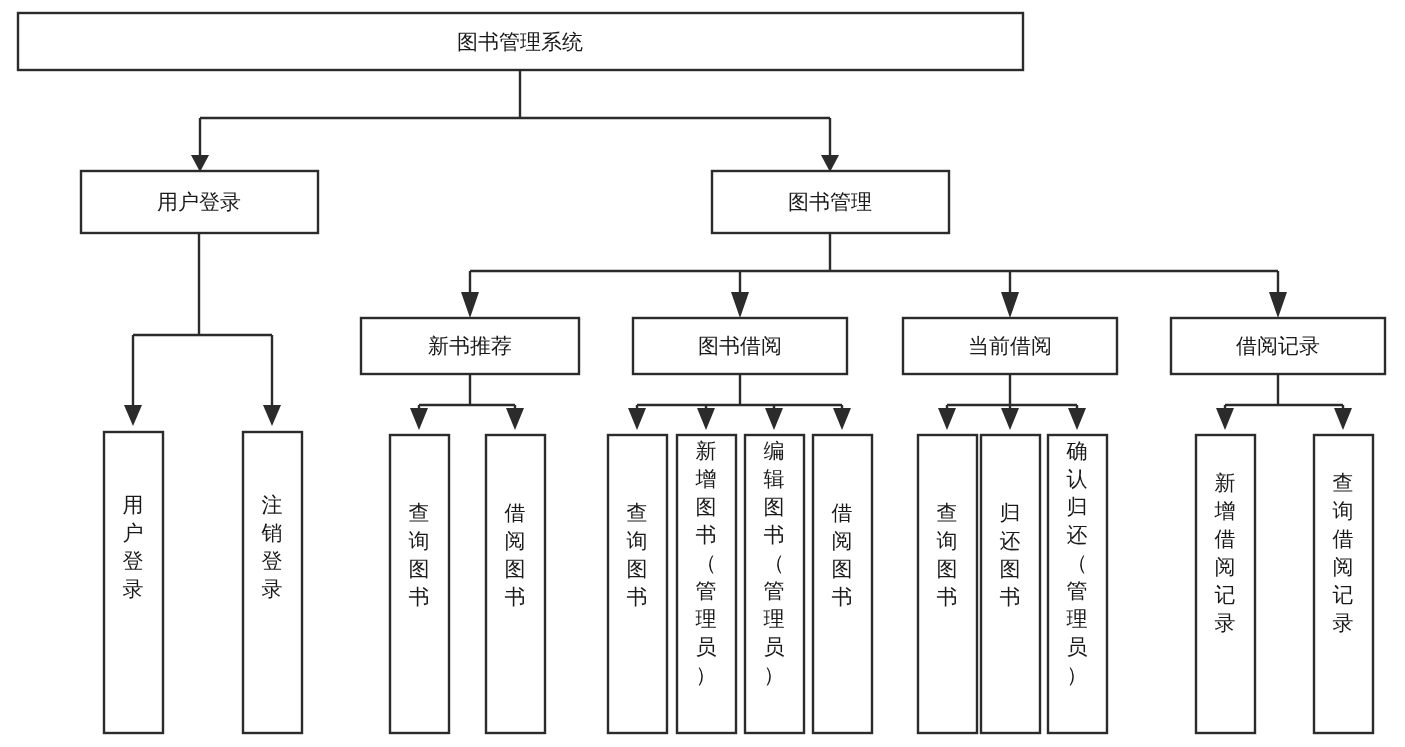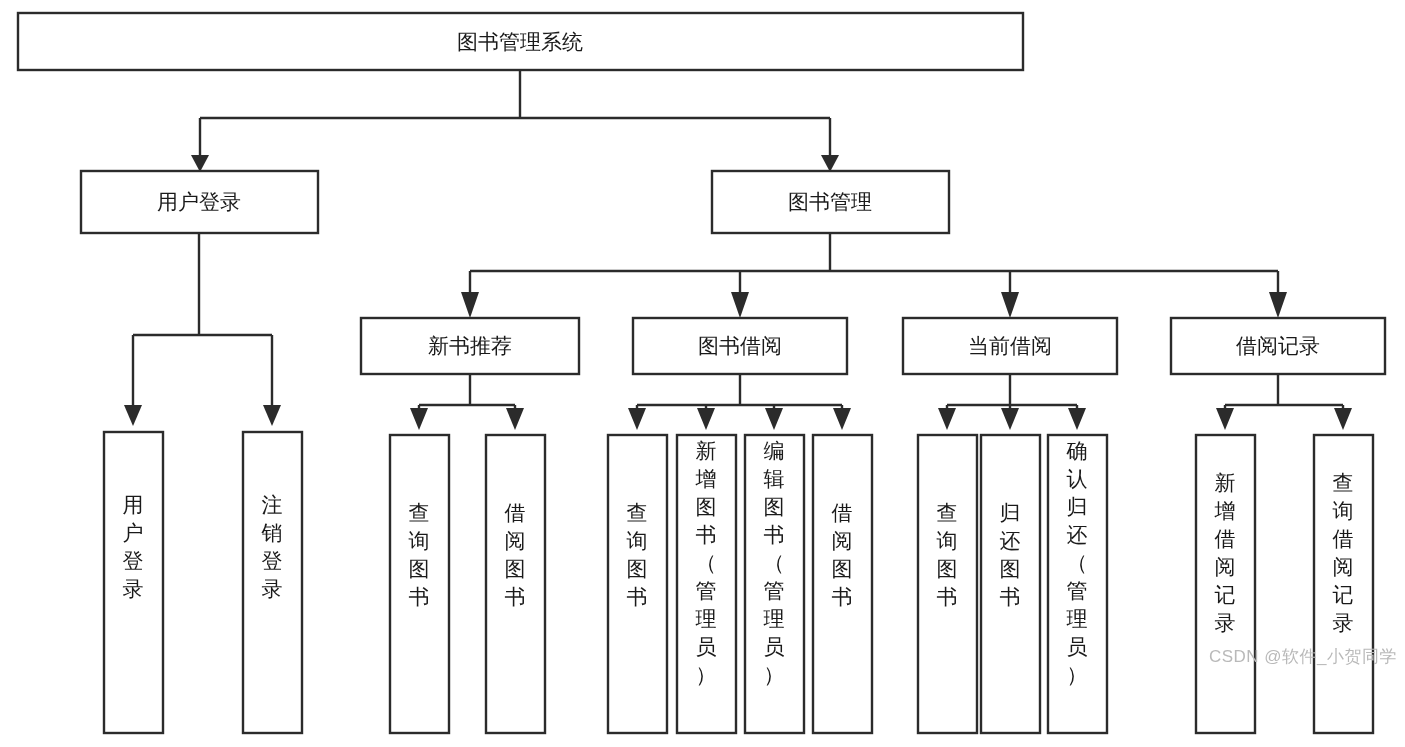--- a/index.html
+++ b/index.html
@@ -204,14 +204,13 @@
       <text class="node-label-vertical" x="1225" y="490"><tspan x="1225" dy="0">新</tspan><tspan x="1225" dy="28">增</tspan><tspan x="1225" dy="28">借</tspan><tspan x="1225" dy="28">阅</tspan><tspan x="1225" dy="28">记</tspan><tspan x="1225" dy="28">录</tspan></text>
     </g>
 
     <g>
       <rect class="node-box" x="1314" y="435" width="59" height="298"></rect>
       <text class="node-label-vertical" x="1343" y="490"><tspan x="1343" dy="0">查</tspan><tspan x="1343" dy="28">询</tspan><tspan x="1343" dy="28">借</tspan><tspan x="1343" dy="28">阅</tspan><tspan x="1343" dy="28">记</tspan><tspan x="1343" dy="28">录</tspan></text>
     </g>
 
   </svg>
 
-  <div class="watermark-text">CSDN @软件_小贺同学</div>
 </div>
 
 </body></html>

